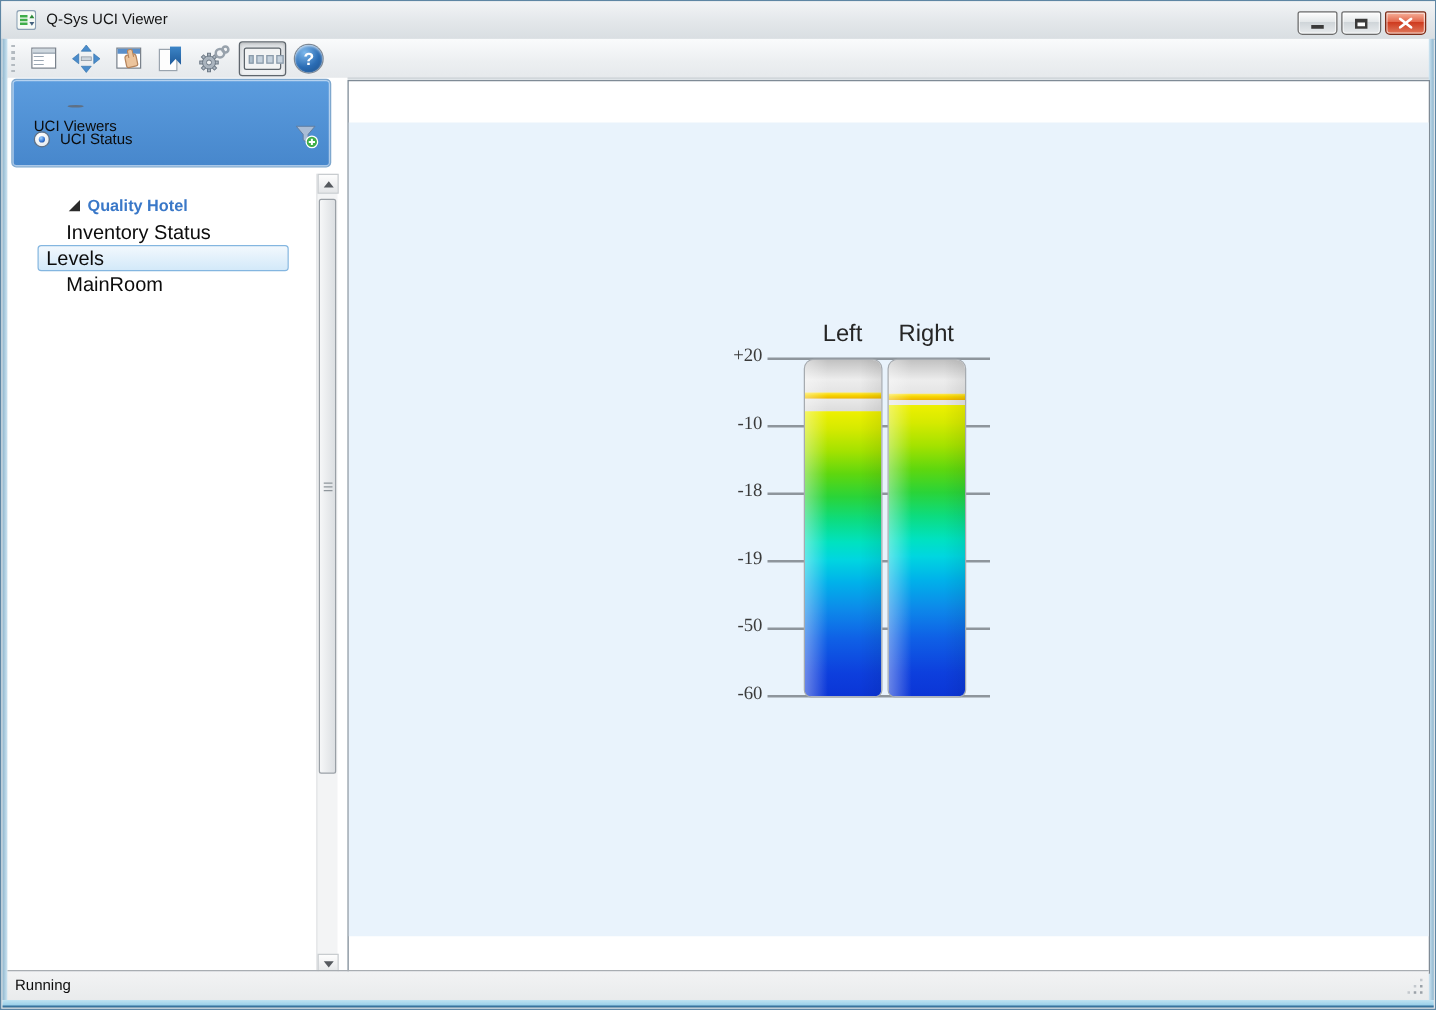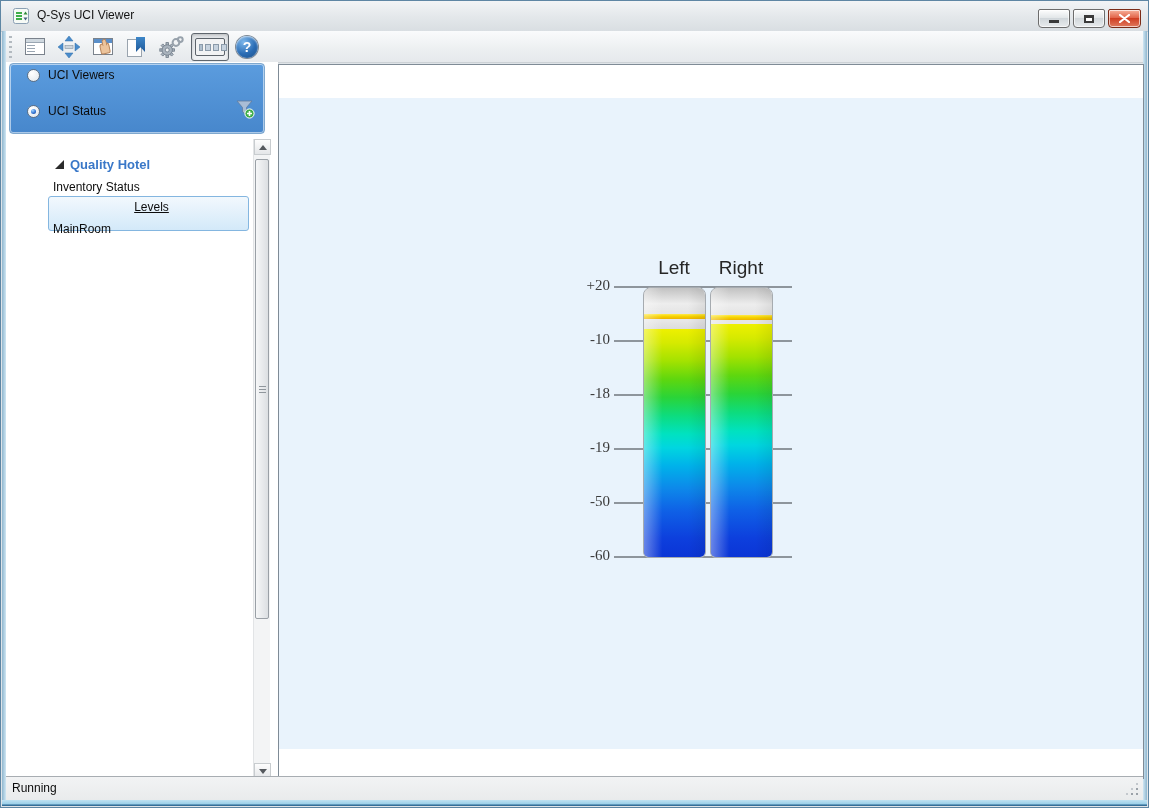--- a/index.html
+++ b/index.html
@@ -88,39 +88,39 @@
     background:linear-gradient(#bfe2f2,#9fd2ea 60%,#3a75a0 85%,#2e688e);}
 
   .sidebar{position:absolute;left:5px;top:61px;width:272px;bottom:30px;background:#ffffff;}
   .filter-panel{
     position:absolute;left:3px;top:1px;width:256px;height:71px;box-sizing:border-box;
     background:linear-gradient(var(--sidebar-blue-light,#5b9cde),var(--sidebar-blue,#4787cc));
     border:1px solid #7fa8ce;border-radius:4px;
     box-shadow:inset 0 0 0 1px rgba(255,255,255,.55);
   }
   .radio-row{position:absolute;left:17px;height:16px;display:flex;align-items:center;gap:8px;cursor:default;}
-  .radio-row.r1{top:3px;}
+  .radio-row.r1{top:20px;flex-direction:column;}
   .radio-row.r2{top:39px;}
   .radio{width:13px;height:13px;border-radius:50%;box-sizing:border-box;border:1px solid #5f7084;
     background:radial-gradient(circle at 35% 30%,#ffffff,#dfe6ec);position:relative;}
   .radio.selected::after{content:"";position:absolute;left:3px;top:3px;width:5px;height:5px;border-radius:50%;
     background:radial-gradient(circle at 35% 30%,#9fd4ff,#2f6fd0 60%,#173f7a);}
   .radio-label{font-size:12px;color:#0b0b0b;}
   .filter-icon{position:absolute;right:8px;top:34px;width:22px;height:22px;}
 
   .tree-root-row{position:absolute;left:0;top:92px;height:21px;display:flex;align-items:center;margin-left:32px;}
   .expander{width:0;height:0;border-bottom:9px solid #2b2b2b;border-left:9px solid transparent;margin-left:17px;}
   .root-label{margin-left:6px;font-size:13px;font-weight:bold;color:var(--tree-root-text,#3a78c8);}
-  .tree-child{position:absolute;left:47px;height:20px;line-height:20px;font-size:12px;color:#0c0c0c;text-align:center;}
+  .tree-child{position:absolute;left:47px;height:20px;line-height:20px;font-size:16px;color:#0c0c0c;}
   .tree-child.c1{top:115px;}
   .tree-child.c3{top:157px;}
   .tree-child.selected{
-    top:134px;left:42px;width:201px;height:35px;line-height:21px;box-sizing:border-box;
+    top:134px;left:24px;width:201px;height:21px;line-height:21px;box-sizing:border-box;
     border:1px solid var(--selection-border,#84b6e0);border-radius:3px;
-    background:linear-gradient(#f2f8fd,#d3e9f9);padding-left:6px;text-decoration:underline;
+    background:linear-gradient(#f2f8fd,#d3e9f9);padding-left:6px;
   }
   .tree-child.c2{padding-left:6px;}
 
   
   .scrollbar{position:absolute;left:247px;top:77px;width:17px;height:640px;background:#f3f4f5;border-left:1px solid #e2e4e6;box-sizing:border-box;}
   .sb-btn{position:absolute;left:0;width:17px;height:16px;background:linear-gradient(#fdfdfd,#e4e6e8);border:1px solid #c8cccf;box-sizing:border-box;display:flex;align-items:center;justify-content:center;}
   .sb-btn.up{top:0;}
   .sb-btn.down{bottom:0;}
   .arr-up{width:0;height:0;border-left:4px solid transparent;border-right:4px solid transparent;border-bottom:5px solid #55595e;}
   .arr-down{width:0;height:0;border-left:4px solid transparent;border-right:4px solid transparent;border-top:5px solid #55595e;}

